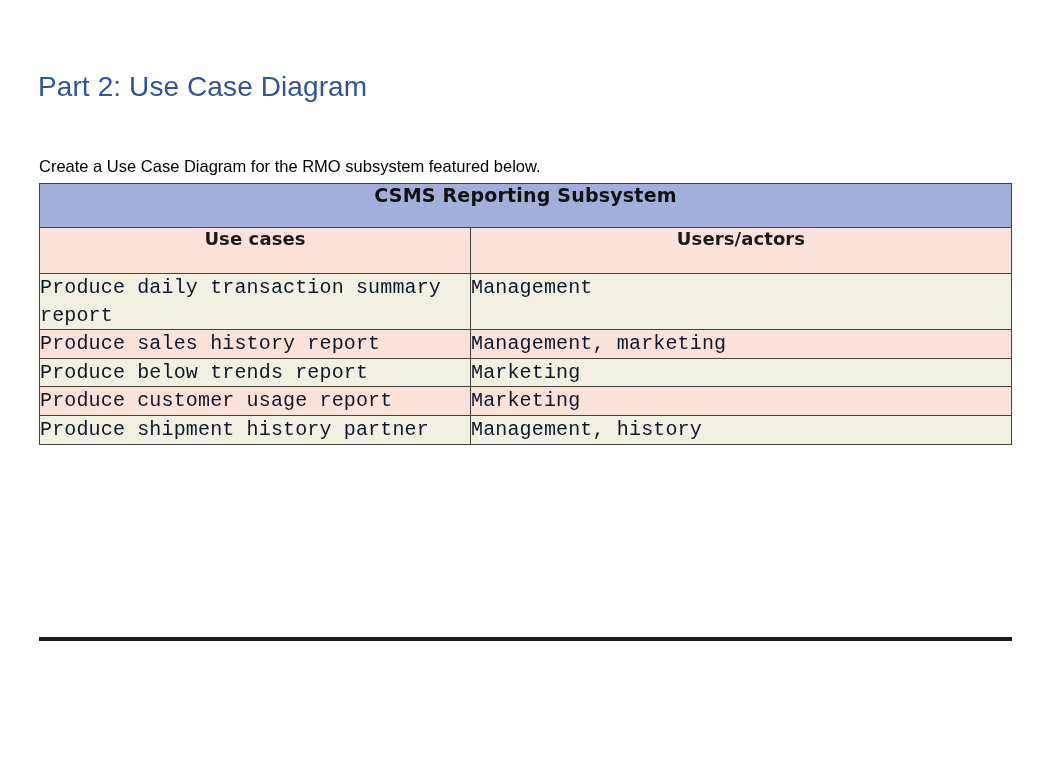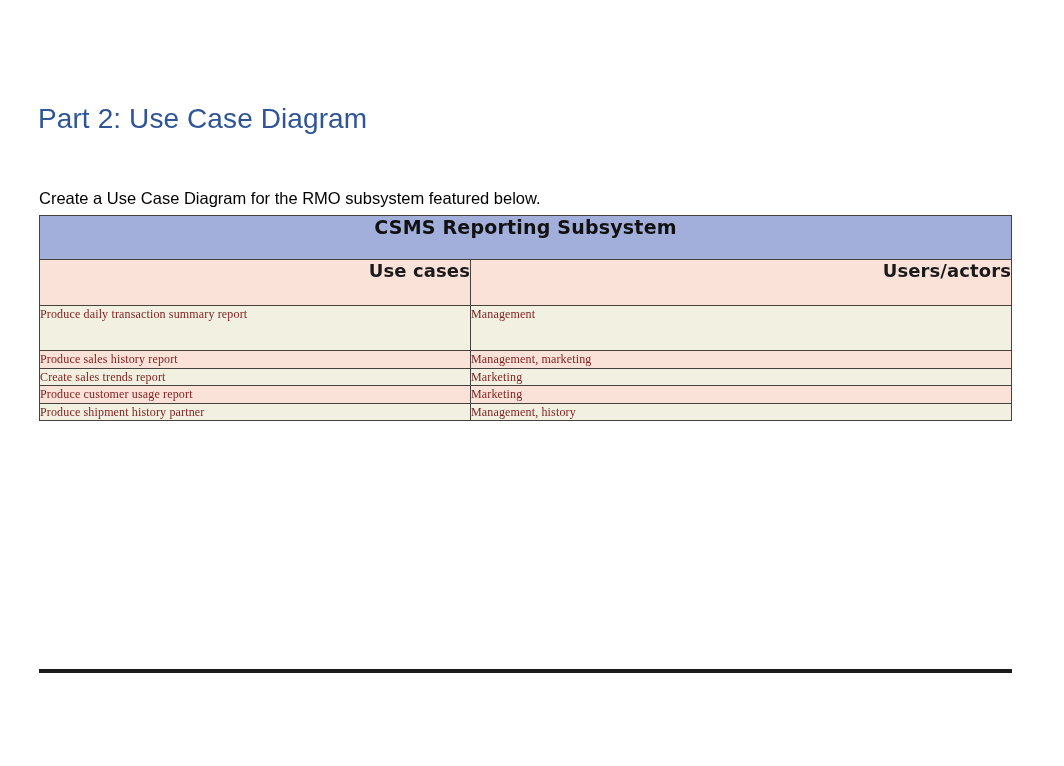--- a/index.html
+++ b/index.html
@@ -12,21 +12,20 @@
     background: #ffffff;
     font-family: "Liberation Sans", sans-serif;
     overflow: hidden;
   }
 
   .slide {
     position: relative;
     width: 1064px;
     height: 562px;
     background: #ffffff;
-    margin-top: 32px;
   }
 
   .slide-title {
     position: absolute;
     left: 38px;
     top: 51px;
     font-size: 28px;
     font-weight: normal;
     color: #2f5597;
     letter-spacing: 0.1px;
@@ -80,34 +79,34 @@
     font-family: "DejaVu Sans", sans-serif;
     letter-spacing: 0.2px;
     height: 43px;
     padding: 0 8px;
     vertical-align: middle;
   }
 
   .th-col {
     background: #fbe2d8;
     color: #1a1a1a;
-    text-align: right;
+    text-align: center;
     font-size: 18px;
     font-weight: bold;
     font-family: "DejaVu Sans", sans-serif;
     letter-spacing: 0.1px;
     height: 45px;
     padding: 0 0 0 20px;
     vertical-align: middle;
   }
 
   td.cell {
-    font-size: 12px;
-    font-family: Liberation Serif, serif;
-    color: #7f1d1d;
+    font-size: 20px;
+    font-family: Liberation Mono, monospace;
+    color: #0f172a;
     letter-spacing: 0.15px;
     line-height: 1.38;
     padding: 11px 14px 12px 20px;
   }
 
   tr.row-cream td.cell { background: #f1f0e1; }
   tr.row-pink  td.cell { background: #fbe2d8; }
 
   tr.row-tall td.cell { height: 44px; }
 
@@ -147,21 +146,21 @@
       <tbody>
         <tr class="row-cream row-tall">
           <td class="cell">Produce daily transaction summary report</td>
           <td class="cell">Management</td>
         </tr>
         <tr class="row-pink">
           <td class="cell">Produce sales history report</td>
           <td class="cell">Management, marketing</td>
         </tr>
         <tr class="row-cream">
-          <td class="cell">Create sales trends report</td>
+          <td class="cell">Produce below trends report</td>
           <td class="cell">Marketing</td>
         </tr>
         <tr class="row-pink">
           <td class="cell">Produce customer usage report</td>
           <td class="cell">Marketing</td>
         </tr>
         <tr class="row-cream">
           <td class="cell">Produce shipment history partner</td>
           <td class="cell">Management, history</td>
         </tr>

